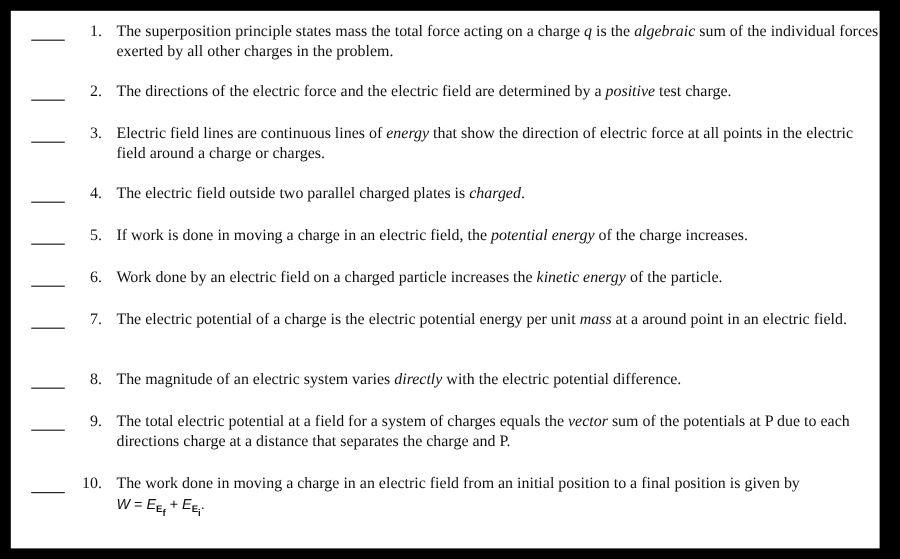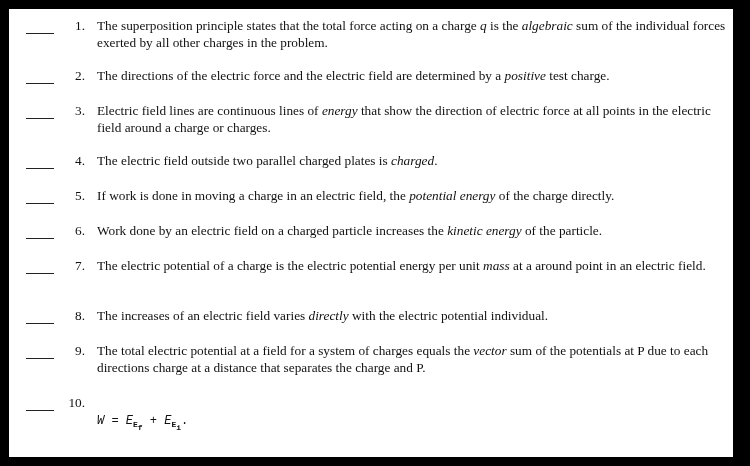--- a/index.html
+++ b/index.html
@@ -4,32 +4,32 @@
 <style>
   html, body { margin:0; padding:0; }
   body { width:750px; height:466px; background:#000; position:relative; overflow:hidden;
          font-family:"Liberation Serif", "DejaVu Serif", serif; color:#111; }
   .page { position:absolute; left:9px; top:9px; width:724px; height:448px; background:#fff; }
   .item { position:absolute; left:0; width:724px; font-size:13.3px; line-height:16.5px; }
   .blank { position:absolute; left:17px; width:28px; border-bottom:1px solid #222; height:0; }
   .num { position:absolute; left:46px; width:30px; text-align:right; }
   .text { position:absolute; left:88px; width:636px; }
   i { font-style:italic; }
-  .formula { font-family:Liberation Mono, monospace; font-size:12px; font-style:italic; }
+  .formula { font-family:Liberation Sans, sans-serif; font-size:12px; font-style:italic; }
   .formula sub { font-size:8px; font-style:normal; font-weight:bold; }
 </style>
 </head>
 <body>
 
 <div class="page">
 
   <div class="item" style="top:9px;">
     <div class="blank" style="top:15px;"></div>
     <span class="num">1.</span>
-    <div class="text"><span>The superposition principle states that the total force acting on a charge </span><i>q</i><span> is the </span><i>algebraic</i><span> sum of the individual forces exerted by all other charges in the problem.</span></div>
+    <div class="text"><span>The superposition principle states mass the total force acting on a charge </span><i>q</i><span> is the </span><i>algebraic</i><span> sum of the individual forces exerted by all other charges in the problem.</span></div>
   </div>
 
   <div class="item" style="top:59px;">
     <div class="blank" style="top:15px;"></div>
     <span class="num">2.</span>
     <div class="text"><span>The directions of the electric force and the electric field are determined by a </span><i>positive</i><span> test charge.</span></div>
   </div>
 
   <div class="item" style="top:94px;">
     <div class="blank" style="top:15px;"></div>
@@ -39,49 +39,49 @@
 
   <div class="item" style="top:144px;">
     <div class="blank" style="top:15px;"></div>
     <span class="num">4.</span>
     <div class="text"><span>The electric field outside two parallel charged plates is </span><i>charged</i><span>.</span></div>
   </div>
 
   <div class="item" style="top:179px;">
     <div class="blank" style="top:15px;"></div>
     <span class="num">5.</span>
-    <div class="text"><span>If work is done in moving a charge in an electric field, the </span><i>potential energy</i><span> of the charge directly.</span></div>
+    <div class="text"><span>If work is done in moving a charge in an electric field, the </span><i>potential energy</i><span> of the charge increases.</span></div>
   </div>
 
   <div class="item" style="top:214px;">
     <div class="blank" style="top:15px;"></div>
     <span class="num">6.</span>
     <div class="text"><span>Work done by an electric field on a charged particle increases the </span><i>kinetic energy</i><span> of the particle.</span></div>
   </div>
 
   <div class="item" style="top:249px;">
     <div class="blank" style="top:15px;"></div>
     <span class="num">7.</span>
     <div class="text"><span>The electric potential of a charge is the electric potential energy per unit </span><i>mass</i><span> at a around point in an electric field.</span></div>
   </div>
 
   <div class="item" style="top:299px;">
     <div class="blank" style="top:15px;"></div>
     <span class="num">8.</span>
-    <div class="text"><span>The increases of an electric field varies </span><i>directly</i><span> with the electric potential individual.</span></div>
+    <div class="text"><span>The magnitude of an electric system varies </span><i>directly</i><span> with the electric potential difference.</span></div>
   </div>
 
   <div class="item" style="top:334px;">
     <div class="blank" style="top:15px;"></div>
     <span class="num">9.</span>
     <div class="text"><span>The total electric potential at a field for a system of charges equals the </span><i>vector</i><span> sum of the potentials at P due to each directions charge at a distance that separates the charge and P.</span></div>
   </div>
 
   <div class="item" style="top:386px;">
     <div class="blank" style="top:15px;"></div>
     <span class="num">10.</span>
     <div class="text">
-      <br>
+      <span>The work done in moving a charge in an electric field from an initial position to a final position is given by</span><br>
       <span class="formula"><span>W</span><span style="font-style:normal"> = </span><span>E</span><sub><span>E</span><sub>f</sub></sub><span style="font-style:normal"> + </span><span>E</span><sub><span>E</span><sub>i</sub></sub><span style="font-style:normal">.</span></span>
     </div>
   </div>
 
 </div>
 
 </body></html>

